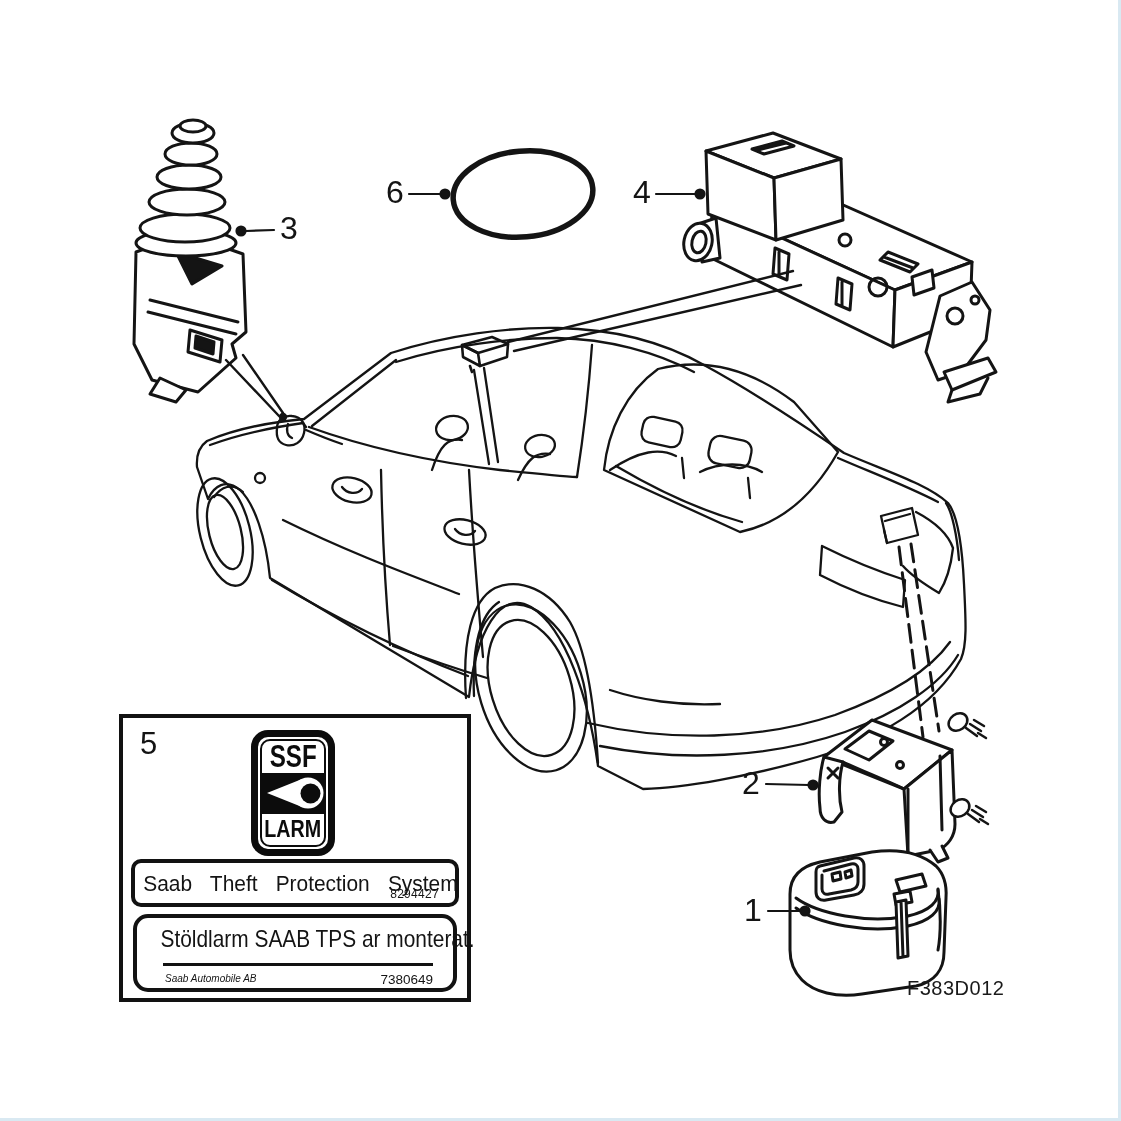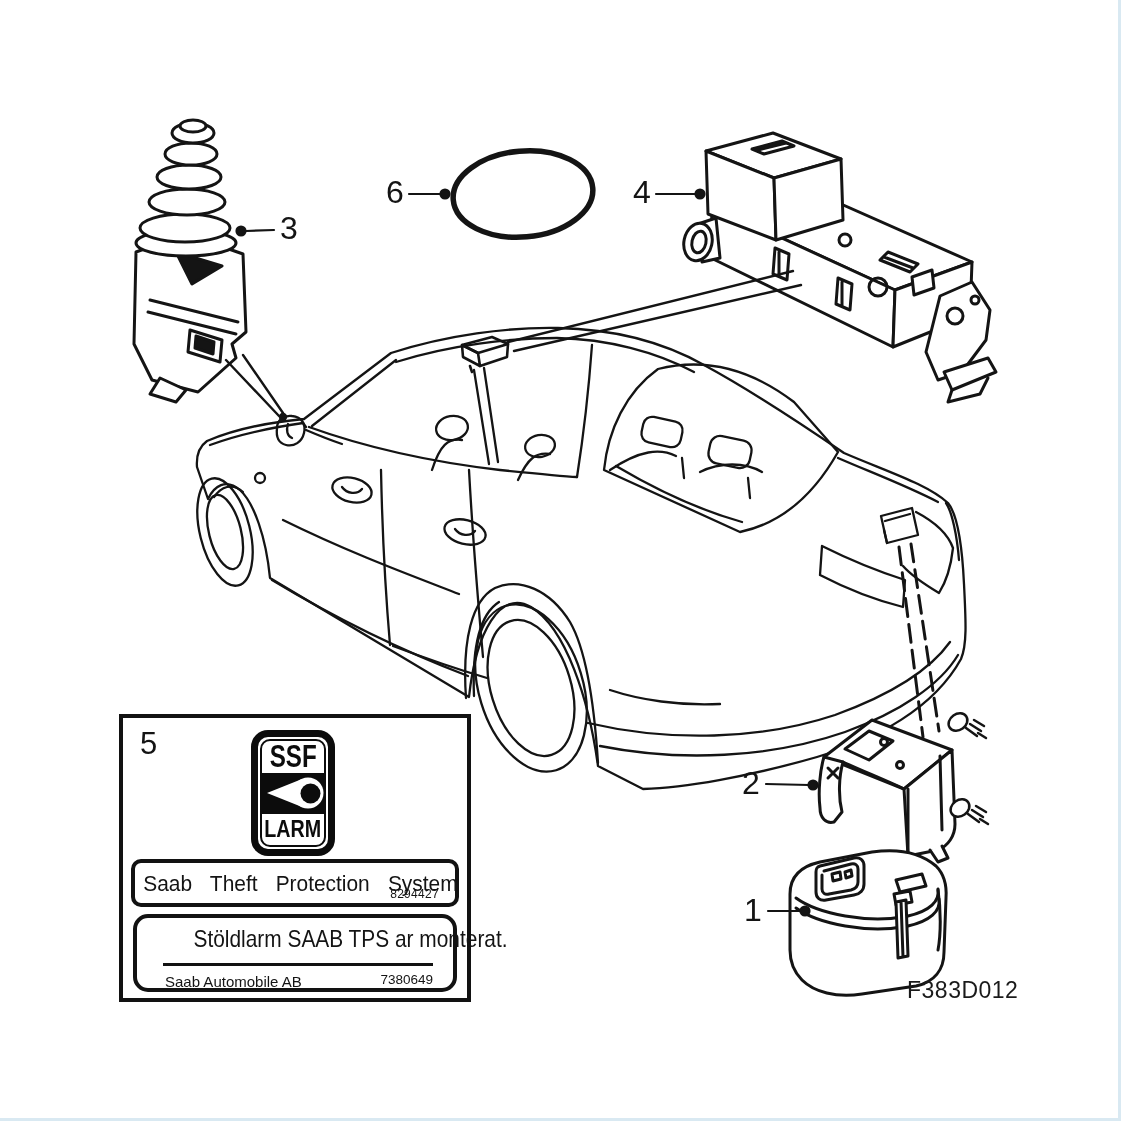--- a/index.html
+++ b/index.html
@@ -16,21 +16,21 @@
     position:absolute;left:263px;top:549px;z-index:4;
     font-size:59px;letter-spacing:-1px;color:#868686;opacity:.92;
     white-space:nowrap;font-weight:400;
   }
   .callout{
     position:absolute;z-index:5;font-size:32px;color:#141414;
     transform:translate(-50%,-54%);line-height:1;
   }
   .figure-code{
     position:absolute;left:907px;top:977px;z-index:5;
-    font-size:23px;letter-spacing:.5px;color:#1a1a1a;
+    font-size:20px;letter-spacing:.5px;color:#1a1a1a;
   }
 
   
   .plate{
     position:absolute;left:119px;top:714px;width:352px;height:288px;z-index:6;
     background:#ffffff;border:4px solid #121212;box-sizing:border-box;
   }
   .plate-num{position:absolute;left:17px;top:10px;font-size:31px;transform:none;}
   .ssf-badge{
     position:absolute;left:128px;top:12px;width:84px;height:126px;box-sizing:border-box;
@@ -53,29 +53,29 @@
   }
   .plate-row1 .row1-text{
     display:inline-block;margin-top:8px;font-size:22px;word-spacing:13px;
     transform:scaleX(.95);white-space:nowrap;
   }
   .plate-row1 .row1-pn{
     position:absolute;right:16px;bottom:2px;font-size:12px;letter-spacing:.3px;
   }
   .plate-row2{
     position:absolute;left:10px;top:196px;width:324px;height:78px;box-sizing:border-box;
-    border:4px solid #121212;border-radius:15px;text-align:center;padding-left:33px;
+    border:4px solid #121212;border-radius:15px;text-align:center;
   }
   .plate-row2 .row2-text{
     display:inline-block;margin-top:7px;font-size:24px;transform:scaleX(.87);
     white-space:nowrap;font-weight:500;
   }
   .row2-rule{position:absolute;left:26px;right:20px;top:45px;height:3px;background:#121212;}
   .row2-bottom{position:absolute;left:28px;right:20px;top:51px;height:20px;}
-  .row2-company{position:absolute;left:0;top:4px;font-size:15px;}
+  .row2-company{position:absolute;left:0;top:4px;font-size:10px;font-style:italic;}
   .row2-pn{position:absolute;right:0;top:3px;font-size:13.5px;}
 </style>
 </head>
 <body>
 
 <div class="stage">
 
   <svg class="art" width="1121" height="1121" viewBox="0 0 1121 1121" fill="none" stroke="#141414" stroke-width="2.3" stroke-linecap="round" stroke-linejoin="round">
 
     <g>

